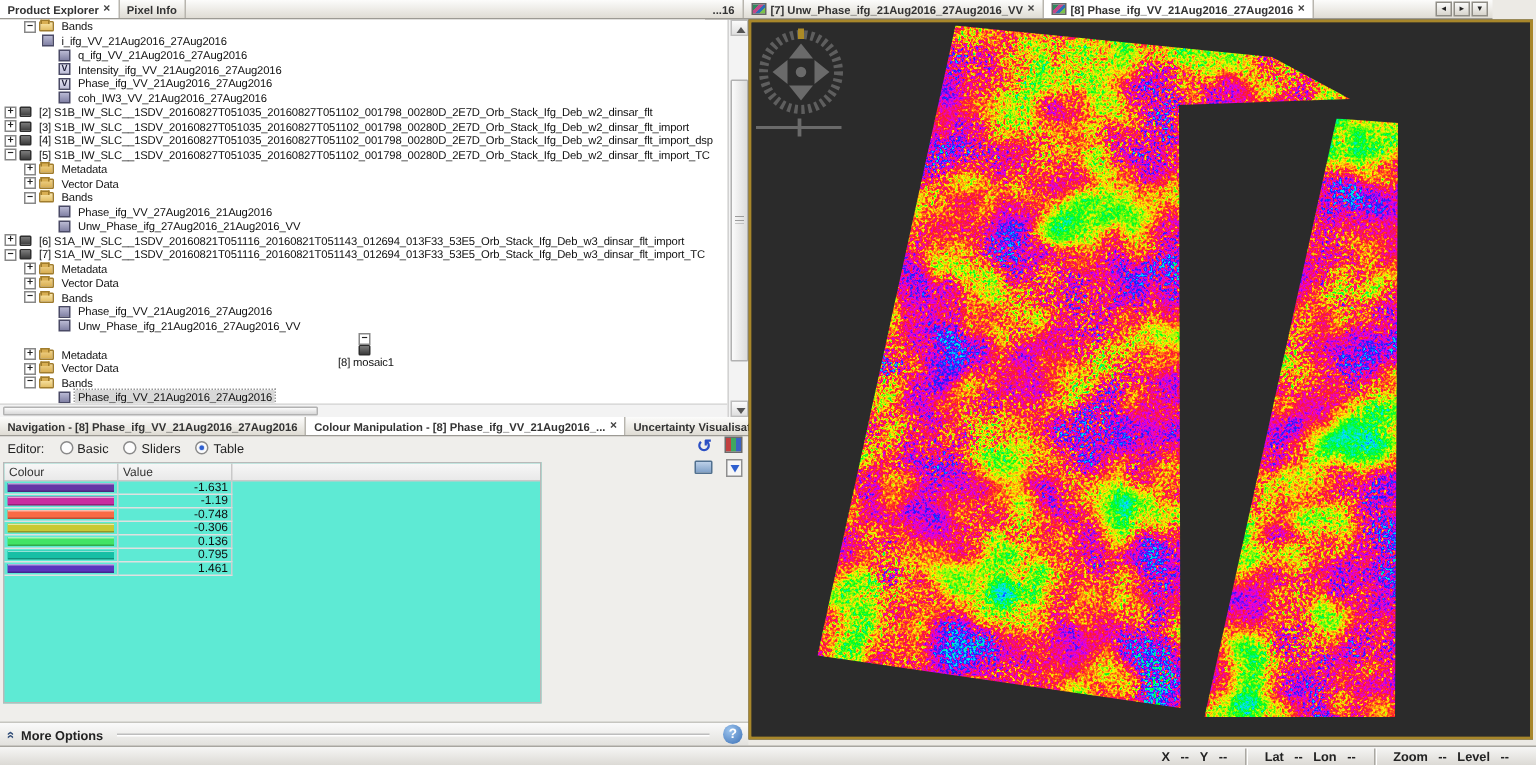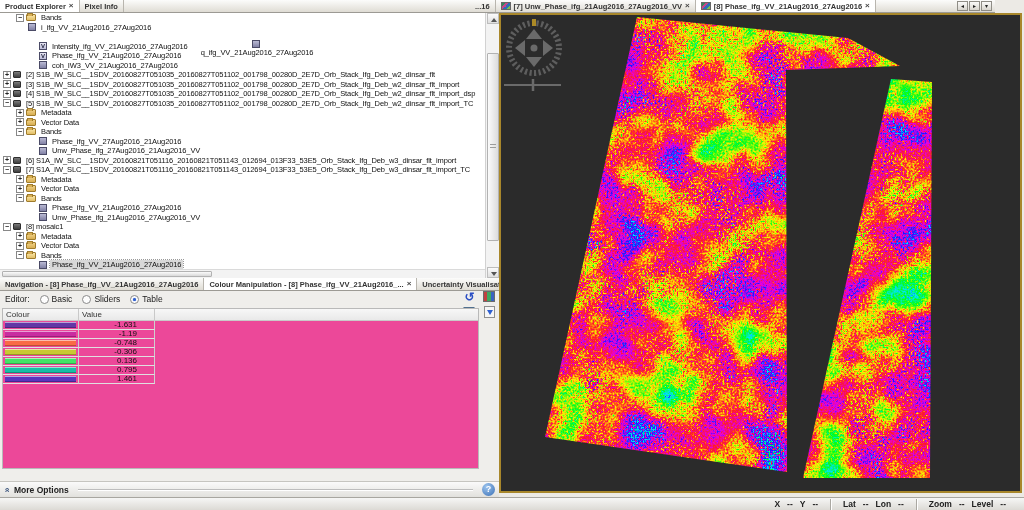--- a/index.html
+++ b/index.html
@@ -51,39 +51,39 @@
   .tri-down{border-top:4px solid #555;}
   .vthumb{position:absolute;left:1px;top:40px;width:12px;height:188px;background:linear-gradient(90deg,#FBFBFB,#DCDCDC);border:1px solid #B2B2B2;border-radius:1px;}
   .vthumb::after{content:"";position:absolute;left:2px;right:2px;top:50%;height:5px;margin-top:-3px;
     background:repeating-linear-gradient(#9C9C9C 0 1px,transparent 1px 2.5px);}
   #hscroll{position:absolute;left:0;top:269px;width:485px;height:9px;background:#F3F3F3;border-top:1px solid #DADADA;}
   .hthumb{position:absolute;left:2px;top:1px;width:210px;height:6px;background:linear-gradient(#FBFBFB,#D9D9D9);border:1px solid #B2B2B2;border-radius:1px;}
 
   
   #colour-panel{position:absolute;left:0;top:291px;width:499px;height:206px;background:#EFEEEB;}
   #editor-row{position:absolute;left:5px;top:3px;display:flex;align-items:center;gap:10px;font-size:8.5px;color:#222;}
-  .ropt{display:flex;align-items:center;gap:3px;}
+  .ropt{display:flex;align-items:flex-start;gap:3px;}
   .radio{width:9px;height:9px;border-radius:50%;border:1px solid #8A8A8A;background:#FDFDFD;position:relative;}
   .radio.sel::after{content:"";position:absolute;left:2px;top:2px;width:3px;height:3px;background:#2E5FD0;border-radius:50%;box-shadow:0 0 1px #2E5FD0;}
   #panel-tools{position:absolute;right:4px;top:0;width:32px;height:32px;}
   .ptool{position:absolute;width:13px;height:13px;text-align:center;}
   #pt-reset{left:0;top:0;color:#2B4FC4;font-size:12px;line-height:13px;font-weight:bold;}
   #pt-import{right:0;top:0;width:12px;height:11px;border:1px solid #6B6B6B;background:linear-gradient(90deg,#C24040 0 33%,#3FA860 33% 66%,#3C63C2 66%);}
   #pt-open{left:0;top:16px;width:12px;height:9px;background:linear-gradient(#BCD0E8,#7FA0C8);border:1px solid #51708F;border-radius:1px;}
   #pt-save{right:0;top:15px;width:11px;height:12px;background:#F6F6F6;border:1px solid #8F8F8F;}
   #pt-save::after{content:"";position:absolute;left:2px;top:3px;width:0;height:0;border-left:3px solid transparent;border-right:3px solid transparent;border-top:5px solid #2E5FD0;}
-  #table-viewport{position:absolute;left:2px;top:17px;width:477px;height:161px;background:#ec4899;border:1px solid #B9B9B9;}
+  #table-viewport{position:absolute;left:2px;top:17px;width:359px;height:161px;background:#5eead4;border:1px solid #B9B9B9;}
   #ct-head{display:flex;height:12px;background:linear-gradient(#F7F7F7,#E9E9E9);border-bottom:1px solid #C9C9C9;font-size:8px;color:#333;}
   .hc{line-height:11px;padding-left:3px;}
   .hc1{width:76px;border-right:1px solid #C9C9C9;}
   .hc2{width:76px;border-right:1px solid #C9C9C9;}
   .ctr{display:flex;height:9px;}
   .swc{width:76px;border-right:1px solid #CFCFCF;border-bottom:1px solid #E0E0E0;padding:1px 2px;}
   .swc>div{width:100%;height:100%;box-shadow:inset 0 1px 0 rgba(255,255,255,.55), inset 0 -1px 0 rgba(0,0,0,.25);}
-  .vlc{width:76px;border-right:1px solid #CFCFCF;border-bottom:1px solid #E0E0E0;font-size:8px;line-height:8px;text-align:right;padding-right:17px;color:#111;}
+  .vlc{width:76px;border-right:1px solid #CFCFCF;border-bottom:1px solid #E0E0E0;font-size:8px;line-height:8px;text-align:right;padding-right:2px;color:#111;}
   #more-options{position:absolute;left:0;top:190px;width:499px;height:16px;display:flex;align-items:center;gap:5px;
     background:linear-gradient(#FAFAFA,#E2E1DD);border-top:1px solid #C6C5C0;padding:0 4px;}
   .chev{display:inline-block;transform:rotate(-90deg);font-weight:bold;color:#35507A;font-size:9px;}
   .molabel{font-size:8.5px;font-weight:bold;color:#222;}
   .groove{flex:1;height:2px;border-top:1px solid #BDBDBD;border-bottom:1px solid #FFF;margin:0 4px;}
   .help{width:13px;height:13px;border-radius:50%;background:radial-gradient(circle at 35% 30%,#9CC4EE,#3A6FB5);
     color:#FFF;font-size:9px;font-weight:bold;text-align:center;line-height:13px;flex:none;}
 
   
   #image-window{position:absolute;left:499px;top:13px;width:523px;height:480px;border:2px solid #A8872B;background:#2B2B2B;}
@@ -117,21 +117,21 @@
       <div class="trow" style="padding-left: 16px;">
         <span class="exp">−</span>
         <span class="tic tic-folder-open"></span>
         <span class="lbl">Bands</span>
       </div>
       <div class="trow" style="padding-left: 18px;">
         <span class="exp none"></span>
         <span class="tic tic-band"></span>
         <span class="lbl">i_ifg_VV_21Aug2016_27Aug2016</span>
       </div>
-      <div class="trow" style="padding-left: 29px; flex-direction: column;">
+      <div class="trow" style="padding-left: 29px;">
         <span class="exp none"></span>
         <span class="tic tic-band"></span>
         <span class="lbl">q_ifg_VV_21Aug2016_27Aug2016</span>
       </div>
       <div class="trow" style="padding-left: 29px;">
         <span class="exp none"></span>
         <span class="tic tic-band-virtual">V</span>
         <span class="lbl">Intensity_ifg_VV_21Aug2016_27Aug2016</span>
       </div>
       <div class="trow" style="padding-left: 29px;">
@@ -217,21 +217,21 @@
       <div class="trow" style="padding-left: 29px;">
         <span class="exp none"></span>
         <span class="tic tic-band"></span>
         <span class="lbl">Phase_ifg_VV_21Aug2016_27Aug2016</span>
       </div>
       <div class="trow" style="padding-left: 29px;">
         <span class="exp none"></span>
         <span class="tic tic-band"></span>
         <span class="lbl">Unw_Phase_ifg_21Aug2016_27Aug2016_VV</span>
       </div>
-      <div class="trow" style="padding-left: 3px;">
+      <div class="trow" style="padding-left: 3px; flex-direction: column;">
         <span class="exp">−</span>
         <span class="tic tic-product"></span>
         <span class="lbl">[8] mosaic1</span>
       </div>
       <div class="trow" style="padding-left: 16px;">
         <span class="exp">+</span>
         <span class="tic tic-folder"></span>
         <span class="lbl">Metadata</span>
       </div>
       <div class="trow" style="padding-left: 16px;">

